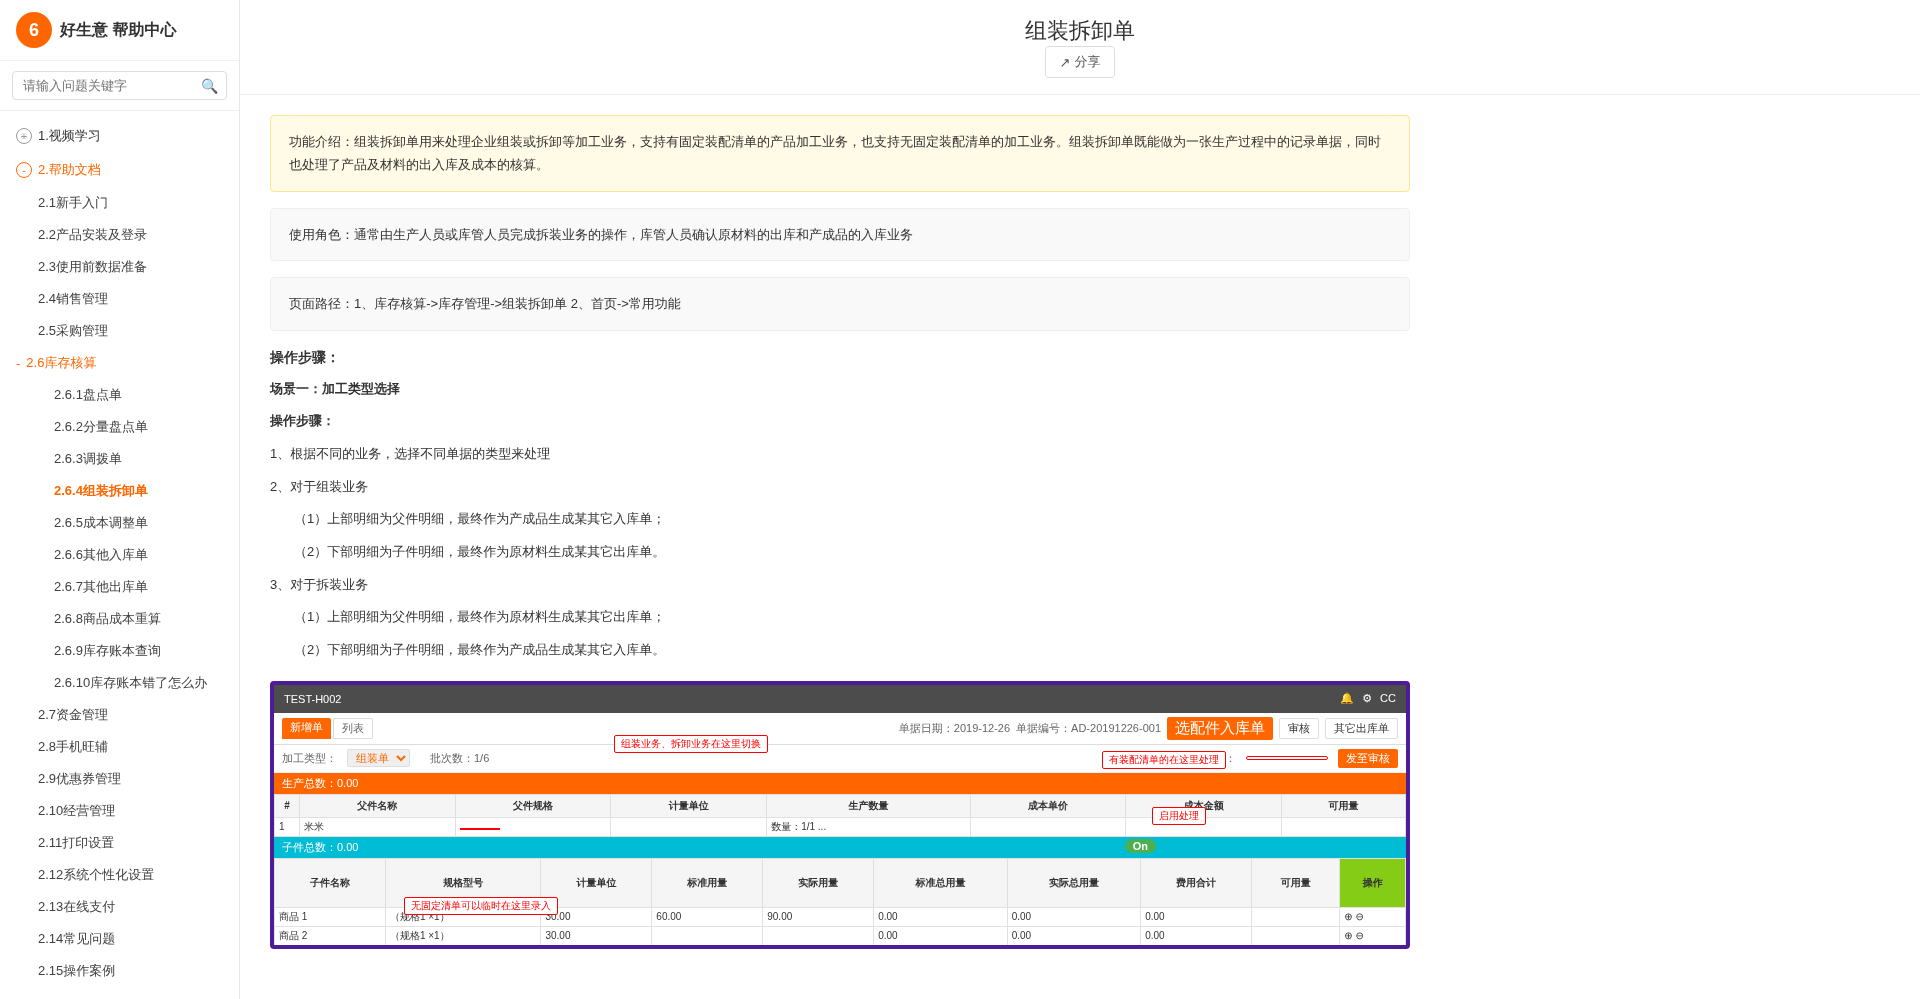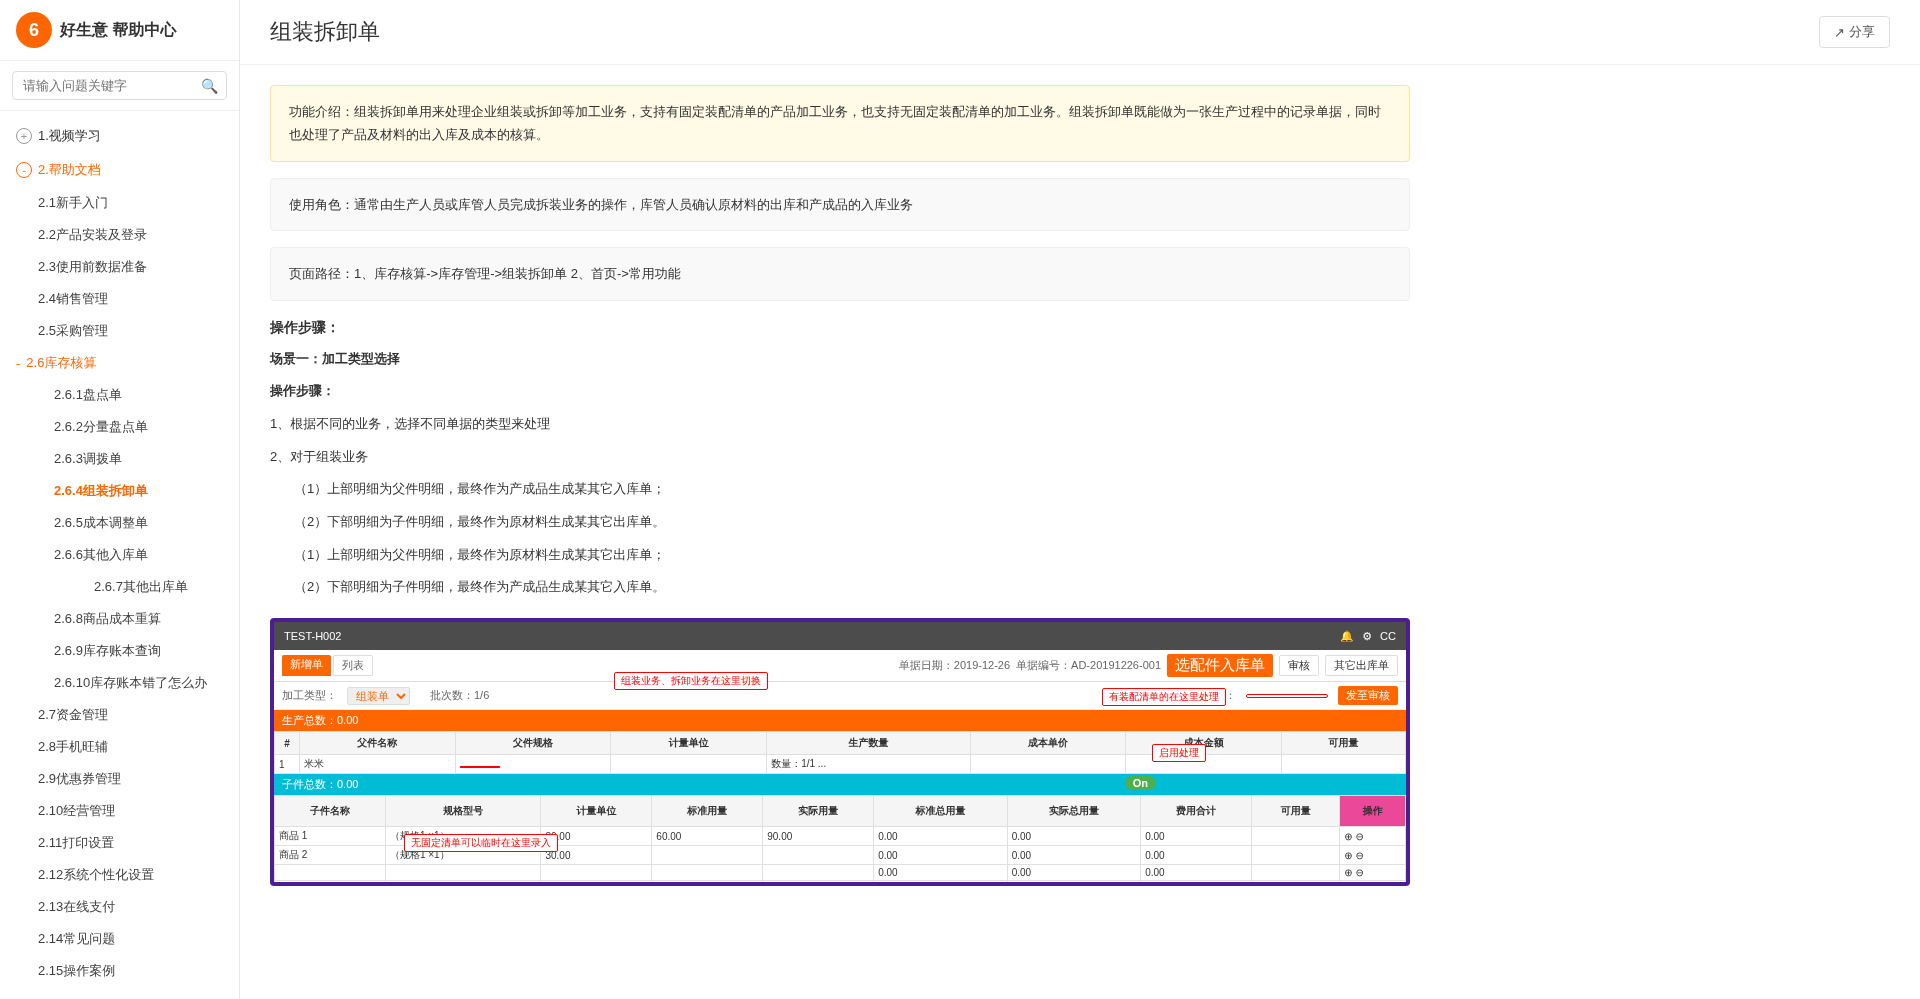--- a/index.html
+++ b/index.html
@@ -98,24 +98,25 @@
       display: flex; align-items: center;
     }
 
     
     .main {
       flex: 1;
       overflow-y: auto;
       background: #fff;
     }
     .main-header {
-      display: flex; align-items: center; justify-content: space-between;
+      display: flex; align-items: center; 
       padding: 16px 30px;
       border-bottom: 1px solid #f0f0f0;
       background: #fff;
+      flex-direction: column;
     }
     .page-title {
       font-size: 22px; font-weight: normal; color: #333;
     }
     .share-btn {
       display: flex; align-items: center; gap: 4px;
       border: 1px solid #ddd; border-radius: 4px;
       padding: 6px 14px; background: #fff; cursor: pointer;
       font-size: 13px; color: #555;
     }
@@ -217,21 +218,21 @@
           <span class="minus-icon" style="margin-right:6px;">-</span>
           <span>2.6库存核算</span>
         </div>
         <div style="padding-left:54px;">
           <div class="nav-sub-item" style="padding-left:0;">2.6.1盘点单</div>
           <div class="nav-sub-item" style="padding-left:0;">2.6.2分量盘点单</div>
           <div class="nav-sub-item" style="padding-left:0;">2.6.3调拨单</div>
           <div class="nav-sub-item active" style="padding-left:0;">2.6.4组装拆卸单</div>
           <div class="nav-sub-item" style="padding-left:0;">2.6.5成本调整单</div>
           <div class="nav-sub-item" style="padding-left:0;">2.6.6其他入库单</div>
-          <div class="nav-sub-item" style="padding-left:0;margin-left:40px;">2.6.7其他出库单</div>
+          <div class="nav-sub-item" style="padding-left:0;">2.6.7其他出库单</div>
           <div class="nav-sub-item" style="padding-left:0;">2.6.8商品成本重算</div>
           <div class="nav-sub-item" style="padding-left:0;">2.6.9库存账本查询</div>
           <div class="nav-sub-item" style="padding-left:0;">2.6.10库存账本错了怎么办</div>
         </div>
         <div class="nav-sub-item">2.7资金管理</div>
         <div class="nav-sub-item">2.8手机旺辅</div>
         <div class="nav-sub-item">2.9优惠券管理</div>
         <div class="nav-sub-item">2.10经营管理</div>
         <div class="nav-sub-item">2.11打印设置</div>
         <div class="nav-sub-item">2.12系统个性化设置</div>
@@ -276,20 +277,21 @@
     <div class="content-text">
       <b>操作步骤：</b>
     </div>
 
     <div class="content-text">1、根据不同的业务，选择不同单据的类型来处理</div>
 
     <div class="content-text">2、对于组装业务</div>
     <div class="content-text content-indent">（1）上部明细为父件明细，最终作为产成品生成某其它入库单；</div>
     <div class="content-text content-indent">（2）下部明细为子件明细，最终作为原材料生成某其它出库单。</div>
 
+    <div class="content-text">3、对于拆装业务</div>
     <div class="content-text content-indent">（1）上部明细为父件明细，最终作为原材料生成某其它出库单；</div>
     <div class="content-text content-indent">（2）下部明细为子件明细，最终作为产成品生成某其它入库单。</div>
 
     <div class="screenshot-container">
       <div class="screenshot-inner">
 
         <div class="app-bar">
           <span>TEST-H002</span>
           <span style="margin-left:auto; display:flex; gap:8px;">
             <span>🔔</span>
@@ -377,21 +379,21 @@
               <tr>
                 <th style="border:1px solid #e0e0e0; padding:2px 4px; background:#f5f5f5;">子件名称</th>
                 <th style="border:1px solid #e0e0e0; padding:2px 4px; background:#f5f5f5;">规格型号</th>
                 <th style="border:1px solid #e0e0e0; padding:2px 4px; background:#f5f5f5;">计量单位</th>
                 <th style="border:1px solid #e0e0e0; padding:2px 4px; background:#f5f5f5;">标准用量</th>
                 <th style="border:1px solid #e0e0e0; padding:2px 4px; background:#f5f5f5;">实际用量</th>
                 <th style="border:1px solid #e0e0e0; padding:2px 4px; background:#f5f5f5;">标准总用量</th>
                 <th style="border:1px solid #e0e0e0; padding:2px 4px; background:#f5f5f5;">实际总用量</th>
                 <th style="border:1px solid #e0e0e0; padding:2px 4px; background:#f5f5f5;">费用合计</th>
                 <th style="border:1px solid #e0e0e0; padding:2px 4px; background:#f5f5f5;">可用量</th>
-                <th style="border:1px solid #e0e0e0; padding:8px 4px; background:#ec4899;">操作</th>
+                <th style="border:1px solid #e0e0e0; padding:17px 4px; background:#84cc16;">操作</th>
               </tr>
             </thead>
             <tbody>
               <tr>
                 <td style="border:1px solid #e0e0e0; padding:2px 4px;">商品 1</td>
                 <td style="border:1px solid #e0e0e0; padding:2px 4px;">（规格1 ×1）</td>
                 <td style="border:1px solid #e0e0e0; padding:2px 4px;">30.00</td>
                 <td style="border:1px solid #e0e0e0; padding:2px 4px;">60.00</td>
                 <td style="border:1px solid #e0e0e0; padding:2px 4px;">90.00</td>
                 <td style="border:1px solid #e0e0e0; padding:2px 4px;">0.00</td>

